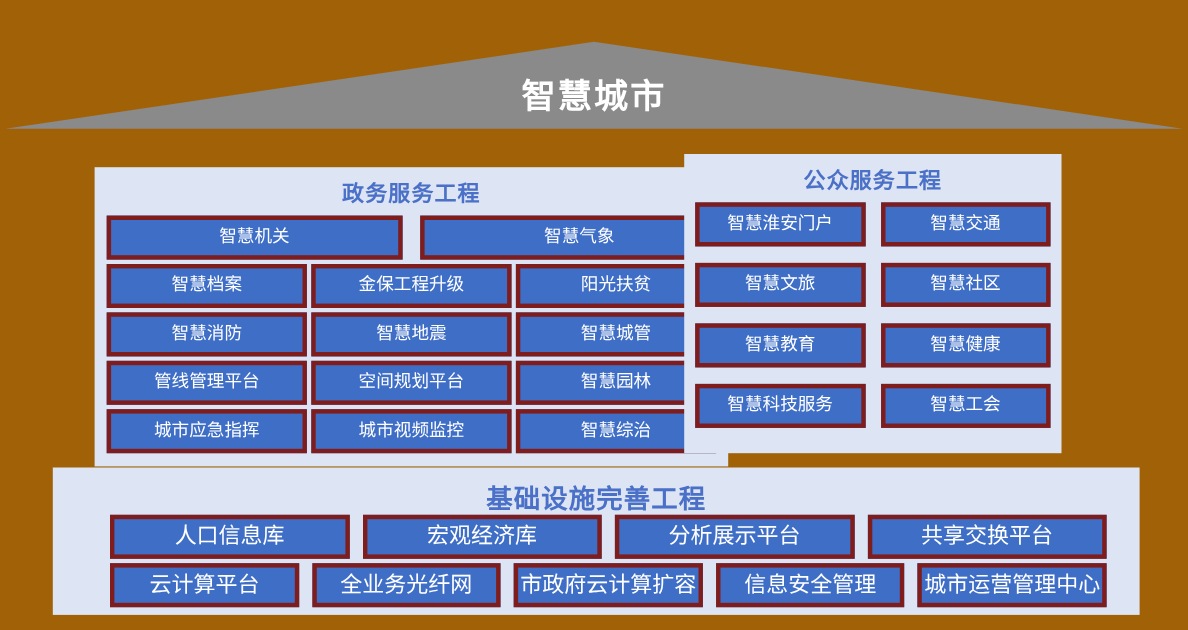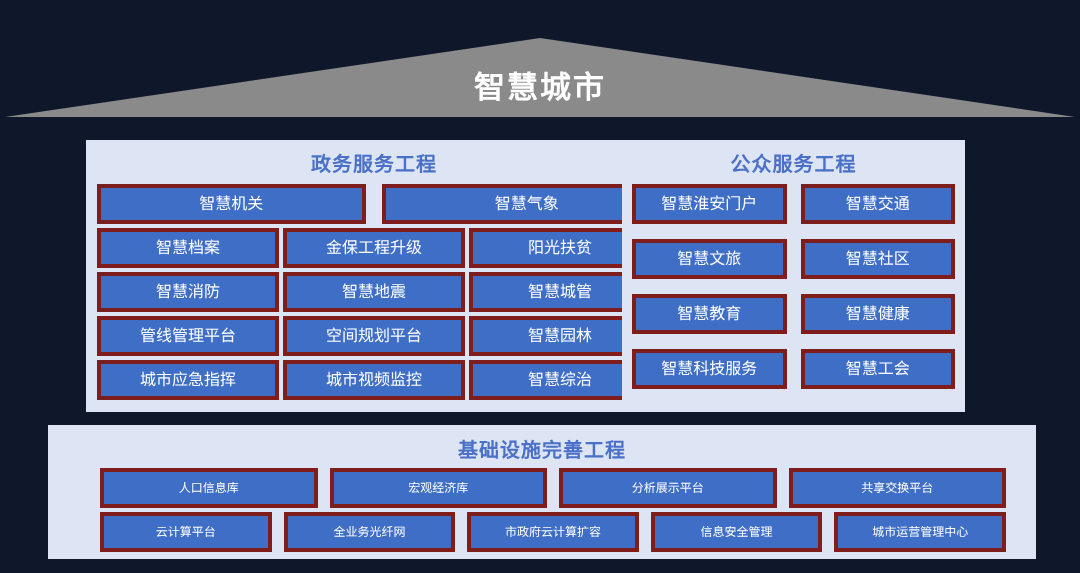--- a/index.html
+++ b/index.html
@@ -10,21 +10,21 @@
     height: 573px;
     background: #ffffff;
     font-family: "Liberation Sans", "DejaVu Sans", sans-serif;
     overflow: hidden;
   }
 
   #canvas {
     position: relative;
     width: 1080px;
     height: 573px;
-    background: #0f172a;
+    background: #a16207;
   }
 
   
   .roof-wrap {
     position: absolute;
     left: 0;
     top: 0;
     width: 1080px;
     height: 120px;
   }
@@ -72,21 +72,21 @@
     align-items: center;
     justify-content: center;
     text-align: center;
     white-space: nowrap;
     line-height: 1;
   }
 
   
   #panel-gov {
     left: 86px;
-    top: 140px;
+    top: 152px;
     width: 576px;
     height: 272px;
   }
   #panel-gov .panel-title { margin-top: 8px; font-size: 20px; }
   #panel-gov .tile-area { top: 44px; left: 11px; right: 11px; }
   #panel-gov .row { height: 40px; margin-bottom: 4px; }
   #panel-gov .row:last-child { margin-bottom: 0; }
   #panel-gov .tile { font-size: 16px; }
   #panel-gov .row-top .tile:nth-child(1) { flex: 0 0 48.5%; }
   #panel-gov .row-top .tile:nth-child(2) { flex: 0 0 48.5%; margin-left: 3%; padding-left: 20px; }
@@ -107,25 +107,25 @@
   #panel-pub .tile { font-size: 16px; flex: 1 1 0; margin-right: 14px; }
   #panel-pub .tile:last-child { margin-right: 0; }
 
   
   #panel-infra {
     left: 48px;
     top: 425px;
     width: 988px;
     height: 134px;
   }
-  #panel-infra .panel-title { margin-top: 9px; font-size: 20px; }
+  #panel-infra .panel-title { margin-top: 9px; font-size: 24px; }
   #panel-infra .tile-area { top: 43px; left: 52px; right: 30px; }
   #panel-infra .row { height: 40px; margin-bottom: 4px; }
   #panel-infra .row:last-child { margin-bottom: 0; }
-  #panel-infra .tile { font-size: 12px; flex: 1 1 0; margin-right: 12px; }
+  #panel-infra .tile { font-size: 20px; flex: 1 1 0; margin-right: 12px; }
   #panel-infra .tile:last-child { margin-right: 0; }
 </style>
 </head>
 <body>
 
 <div id="canvas">
 
   <div class="roof-wrap">
     <svg class="roof-svg" viewBox="0 0 1080 120" preserveAspectRatio="none">
       <polygon points="540,38 1075,117 5,117" fill="#8a8a8a"></polygon>

